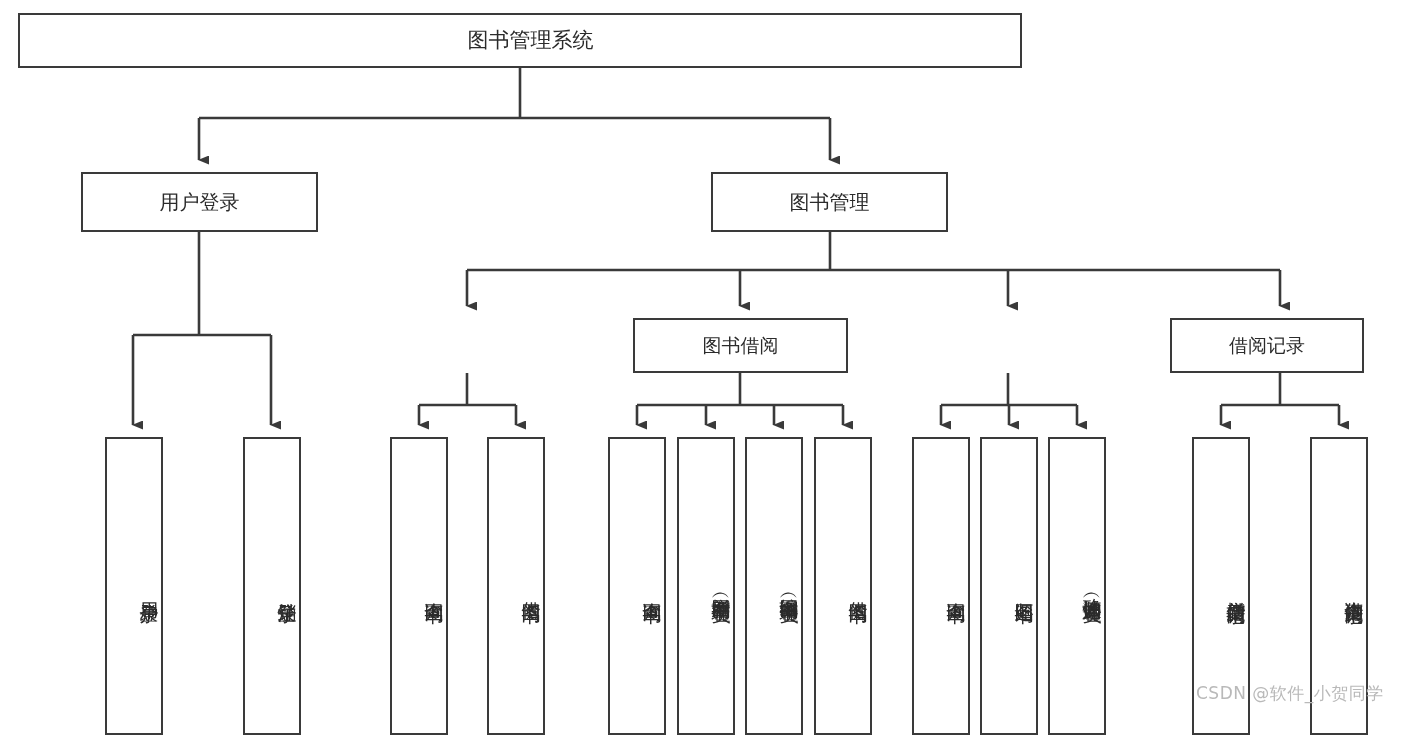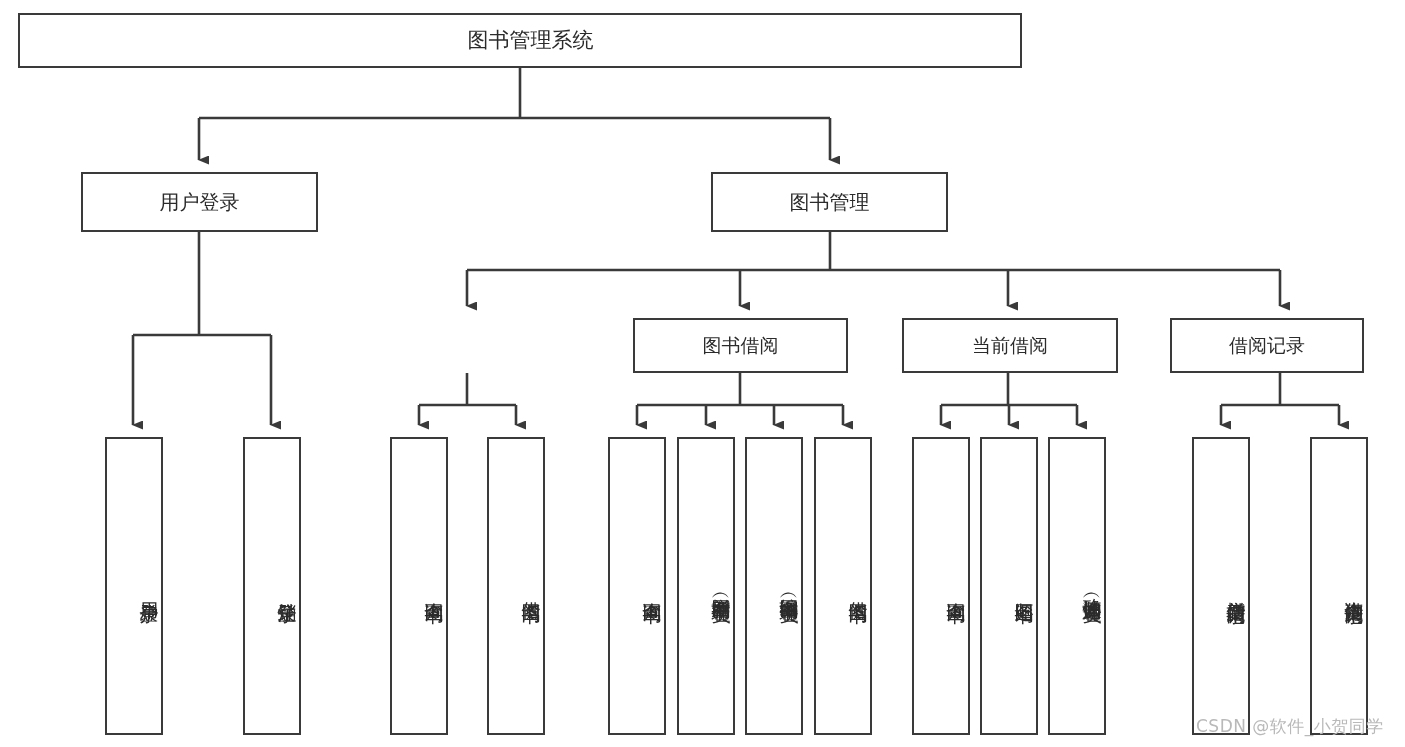--- a/index.html
+++ b/index.html
@@ -129,23 +129,20 @@
   <div class="node lvl1" style="left:81px; top:172px; width:237px; height:60px;">
     <span>用户登录</span>
   </div>
   <div class="node lvl1" style="left:711px; top:172px; width:237px; height:60px;">
     <span>图书管理</span>
   </div>
 
   <div class="node lvl2" style="left:633px; top:318px; width:215px; height:55px;">
     <span>图书借阅</span>
   </div>
-  <div class="node lvl2" style="left:902px; top:318px; width:216px; height:55px;">
-    <span>当前借阅</span>
-  </div>
   <div class="node lvl2" style="left:1170px; top:318px; width:194px; height:55px;">
     <span>借阅记录</span>
   </div>
 
   <div class="node leaf" style="left:105px; top:437px; width:58px; height:298px;">
     <span>用户登录</span>
   </div>
   <div class="node leaf" style="left:243px; top:437px; width:58px; height:298px;">
     <span>注销登录</span>
   </div>
@@ -180,15 +177,15 @@
     <span>确认归还（管理员）</span>
   </div>
 
   <div class="node leaf" style="left:1192px; top:437px; width:58px; height:298px;">
     <span>新增借阅记录</span>
   </div>
   <div class="node leaf" style="left:1310px; top:437px; width:58px; height:298px;">
     <span>查询借阅记录</span>
   </div>
 
-  <div class="watermark" style="left:1196px; top:715px;">CSDN @软件_小贺同学</div>
+  <div class="watermark" style="left:1196px; top:682px;">CSDN @软件_小贺同学</div>
 
 </div>
 
 </body></html>

